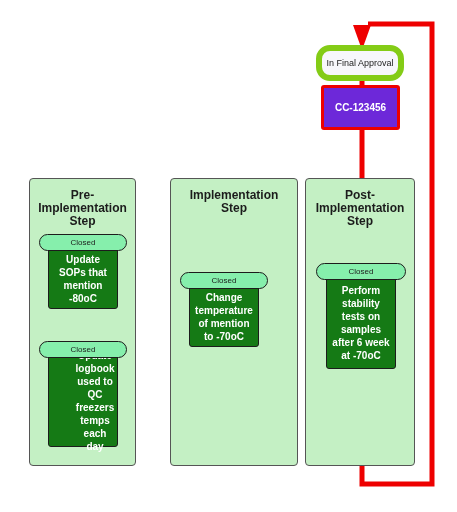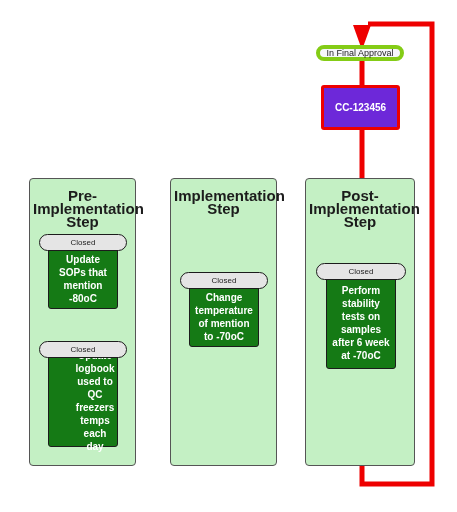--- a/index.html
+++ b/index.html
@@ -21,22 +21,22 @@
     width: 457px;
     height: 512px;
   }
 
   
   .status-pill {
     position: absolute;
     left: 316px;
     top: 45px;
     width: 88px;
-    height: 16px;
-    border: 4px solid #84cc16;
+    height: 36px;
+    border: 6px solid #84cc16;
     border-radius: 14px;
     background: #f7f7fb;
     display: flex;
     align-items: center;
     justify-content: center;
     font-size: 9px;
     color: #222222;
     box-sizing: border-box;
     white-space: nowrap;
   }
@@ -74,49 +74,49 @@
   .lane {
     position: absolute;
     background: #c4f0c4;
     border: 1px solid #555555;
     border-radius: 4px;
     box-sizing: border-box;
     top: 178px;
     height: 288px;
   }
   .lane-1 { left: 29px;  width: 107px; }
-  .lane-2 { left: 170px; width: 107px; }
+  .lane-2 { left: 170px; width: 128px; }
   .lane-3 { left: 305px; width: 110px; }
 
   .lane-title {
     position: absolute;
     left: 0;
     top: 10px;
     width: 100%;
     text-align: center;
-    font-size: 15px;
+    font-size: 12px;
     font-weight: bold;
     color: #1c1c1c;
     line-height: 13px;
     padding: 0 3px;
     box-sizing: border-box;
   }
 
   
   .task-group {
     position: absolute;
   }
   .task-status {
     position: absolute;
     left: 0;
     top: 0;
     height: 17px;
     border: 1.3px solid #1c1c1c;
     border-radius: 10px;
-    background: #e5e5e5;
+    background: #86efac;
     display: flex;
     align-items: center;
     justify-content: center;
     font-size: 8px;
     color: #1c1c1c;
     box-sizing: border-box;
     z-index: 2;
     white-space: nowrap;
   }
   .task-card {

